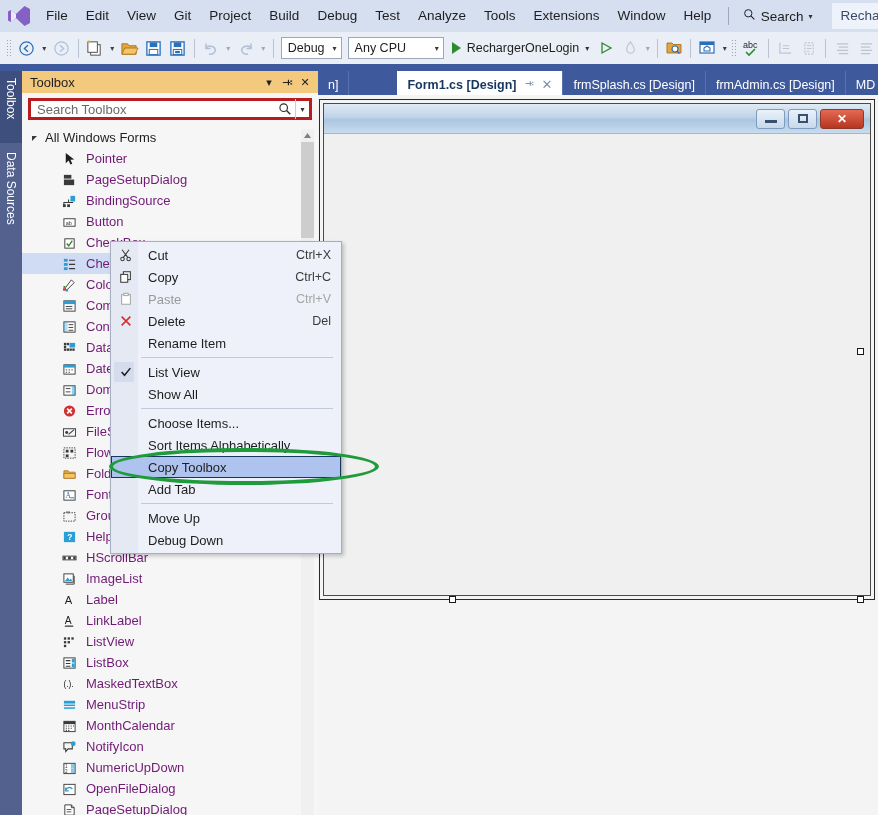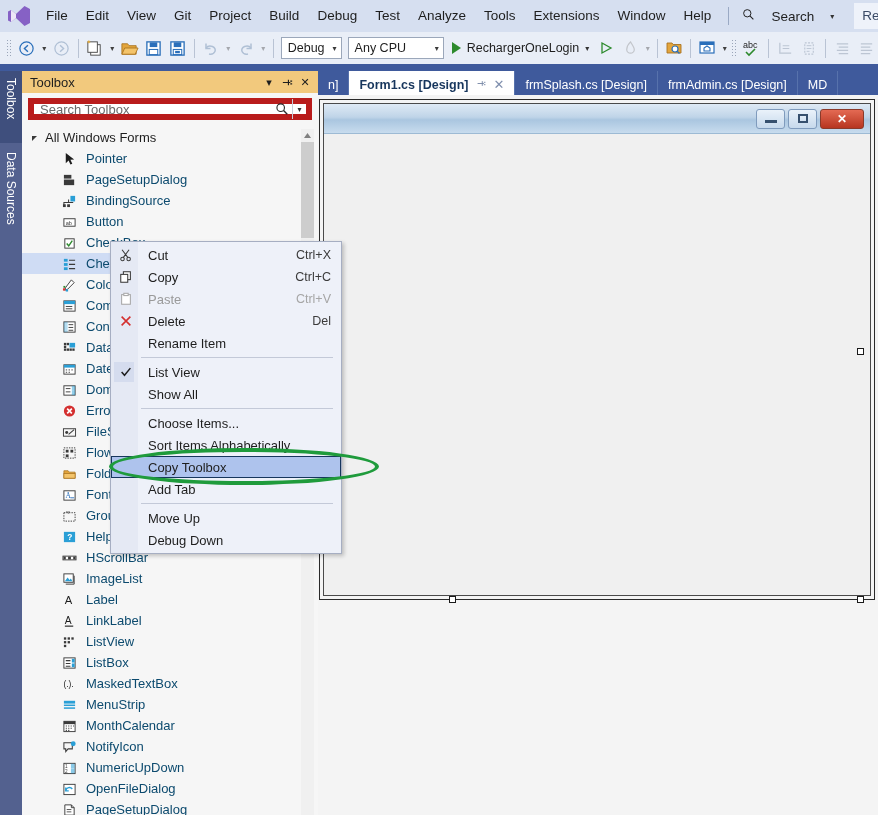--- a/index.html
+++ b/index.html
@@ -24,21 +24,21 @@
     display: flex; align-items: center; justify-content: center;
   }
   .menubar .mi {
     padding: 4px 9px; font-size: 13.5px; color: #1e1e1e; line-height: 18px;
     white-space: nowrap; cursor: default;
   }
   .menu-sep-v {
     width: 1px; height: 18px; background: #9aa9c4; margin: 0 8px;
   }
   .search-box {
-    display: flex; align-items: center; gap: 16px; font-size: 13.5px; color: #1e1e1e;
+    display: flex; align-items: center; gap: 5px; font-size: 13.5px; color: #1e1e1e;
     padding: 3px 6px; cursor: text; text-align: center;
   }
   .search-box .caret-dn { font-size: 8px; color: #333; }
   .proj-pill {
     margin-left: 14px; background: #eef2fa; color: #3a4a66;
     padding: 5px 8px; font-size: 13.5px; height: 26px; line-height: 16px;
     white-space: nowrap; overflow: hidden;
   }
 
   
@@ -88,52 +88,52 @@
   
   .toolbox { position: absolute; left: 22px; top: 71px; width: 296px; height: 744px; background: #f6f6f6; }
   .tbx-header {
     height: 22px; background: #f2c97d; display: flex; align-items: center;
     padding: 0 4px 0 8px; color: #1e1e1e; font-size: 13px;
   }
   .tbx-header .ttl { flex: 1; }
   .tbx-header .hbtn { width: 18px; height: 18px; display:flex; align-items:center; justify-content:center;
                       font-size: 11px; color: #1e1e1e; cursor: default; }
   .tbx-search {
-    margin: 5px 6px 4px 6px; height: 22px; border: 6px solid #b91c1c; background: #ffffff;
+    margin: 5px 6px 4px 6px; height: 22px; border: 3px solid #b91c1c; background: #ffffff;
     display: flex; align-items: center; padding-left: 6px;
   }
   .tbx-search .ph { flex: 1; color: #6a6a6a; font-size: 13px; }
   .tbx-search .sico { width: 20px; display:flex; align-items:center; justify-content:center; cursor: default; }
   .tbx-search .sdrop { width: 14px; height: 20px; border-left: 1px solid #c8ceda;
                        display:flex; align-items:center; justify-content:center; font-size:8px; color:#333; cursor:default;}
   .tbx-list { position: absolute; left: 0; top: 56px; width: 296px; height: 688px; overflow: hidden; background: #f6f6f6; }
   .grp-row { display: flex; align-items: center; height: 21px; padding-left: 10px; font-size: 13px; color: #1e1e1e; cursor: default; }
   .grp-row .tri { width: 0; height: 0; border-top: 5px solid #3a3a3a; border-right: 5px solid transparent;
                   margin-right: 8px; transform: translateY(1px); }
   .tbx-item {
     display: flex; align-items: center; height: 21px; padding-left: 36px;
-    font-size: 13px; color: #0c4a6e; cursor: default; position: relative;
+    font-size: 13px; color: #701a75; cursor: default; position: relative;
   }
   .tbx-item.sel { background: #cfdcf4; }
   .tbx-item .ico { position: absolute; left: 38px; width: 18px; height: 17px;
                    display: flex; align-items: center; justify-content: center; }
   .tbx-item .lbl { margin-left: 28px; }
   .tbx-scroll { position: absolute; right: 4px; top: 58px; width: 13px; height: 686px; background: #f0f0f0; }
   .tbx-scroll .up { width: 13px; height: 13px; display:flex; align-items:center; justify-content:center; }
   .tbx-scroll .thumb { position: absolute; top: 13px; left: 0; width: 13px; height: 96px; background: #cdcdcd; }
 
   
   .main { position: absolute; left: 318px; top: 71px; width: 560px; height: 744px; background: #f4f4f4; }
   .tabstrip { position: absolute; left: 0; top: 0; width: 560px; height: 24px; background: #3f5a9c; display: flex; }
   .dtab {
     height: 24px; padding: 3px 10px 0 10px; color: #ffffff; font-size: 12.5px;
     display: flex; align-items: center; gap: 7px; white-space: nowrap; cursor: default;
     border-right: 1px solid #5772ac;
   }
-  .dtab.active { background: #ffffff; color: #17365d; font-weight: bold; }
+  .dtab.active { background: #ffffff; color: #17365d; font-weight: bold; margin-left: 48px; }
   .dtab .pin { font-size: 11px; color: #8392b8; }
   .dtab.active .pin { color: #7a8aa8; font-weight: normal; }
   .dtab .x { font-size: 13px; color: #9aa8c6; }
   .dtab.active .x { color: #7f8fae; font-weight: normal; }
 
   .design-surface { position: absolute; left: 0; top: 24px; width: 560px; height: 720px; background: #f4f4f4; }
   .form-shell {
     position: absolute; left: 5px; top: 8px; width: 548px; height: 493px;
     border: 1px solid #4a4a4a; background: #ffffff;
   }

